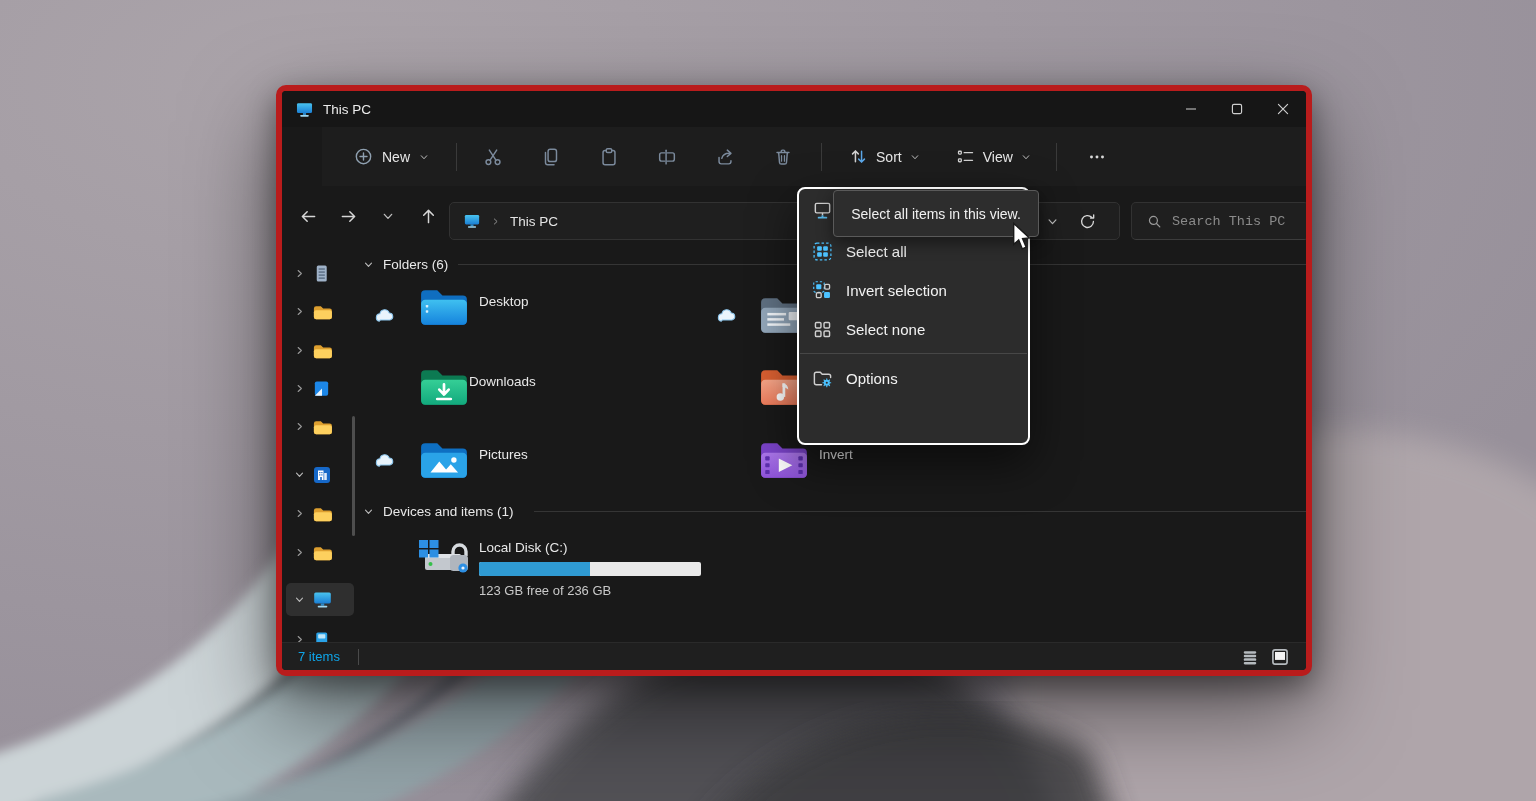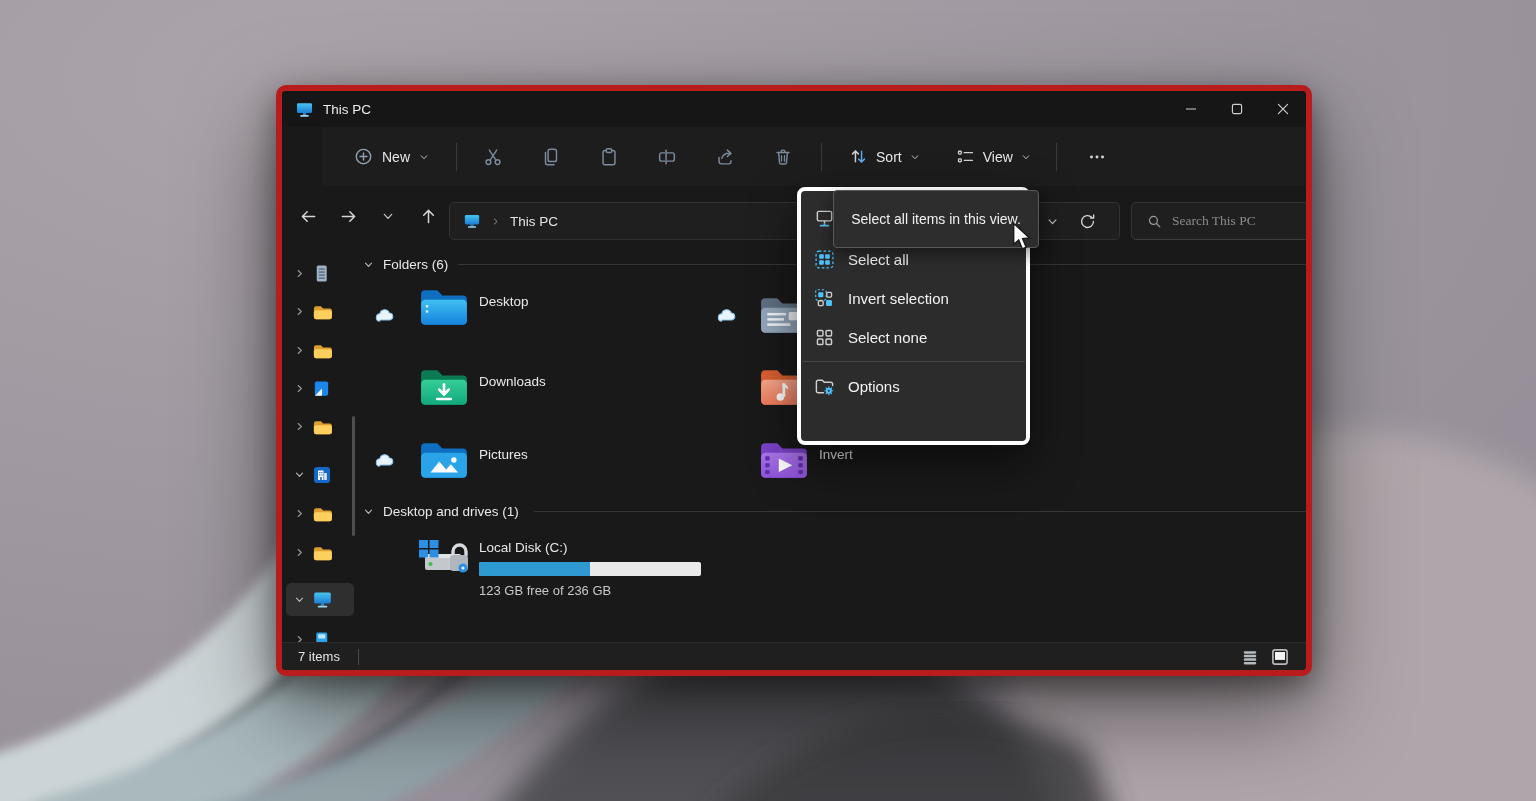--- a/index.html
+++ b/index.html
@@ -37,21 +37,21 @@
   .navbtn:first-child { margin-left:8px; }
   .addrbox { position:absolute; left:167px; top:16px; width:671px; height:38px;
              background:#1f1f1f; border:1px solid #323232; border-radius:5px;
              display:flex; align-items:center; padding-left:13px; gap:9px; }
   .addrbox .crumb { font-size:13.5px; color:#e4e4e4; }
   .addr-actions { position:absolute; right:22px; top:0; height:36px; display:flex; align-items:center; gap:18px; }
   .searchbox { position:absolute; left:849px; top:16px; width:178px; height:38px;
                background:#1f1f1f; border:1px solid #323232; border-bottom-color:#3c3c3c;
                border-radius:5px; display:flex; align-items:center; padding-left:14px; gap:9px; }
   .searchbox input { background:transparent; border:none; outline:none; width:130px;
-                     font-size:13.5px; color:#cfcfcf; font-family:Liberation Serif, serif; }
+                     font-size:13.5px; color:#cfcfcf; font-family:Liberation Mono, monospace; }
   .searchbox input::placeholder { color:#8b8b8b; }
 
   
   .content { position:absolute; left:0; top:155px; right:0; bottom:28px; }
   .sidebar { position:absolute; left:0; top:0; width:76px; height:100%; }
   .srow { position:absolute; left:4px; width:68px; height:33px; border-radius:5px;
           display:flex; align-items:center; }
   .srow .chev { width:26px; display:flex; justify-content:center; }
   .srow.sel { background:#2f2f2f; }
   .sscroll { position:absolute; left:70px; top:170px; width:3px; height:120px;
@@ -65,35 +65,35 @@
   .tile { position:absolute; display:flex; }
   .tlabel2 { font-size:13.5px; color:#e8e8e8; }
   .cloud { position:absolute; }
 
   .diskbar { position:absolute; width:222px; height:14px; background:#e9e9e9; border-radius:2px; overflow:hidden; }
   .diskfill { height:100%; background:#2f9ad2; }
   .disktext { position:absolute; font-size:13px; color:#c9c9c9; }
 
   .statusbar { position:absolute; left:0; bottom:0; right:0; height:28px; background:#1f1f1f;
                display:flex; align-items:center; border-top:1px solid #2a2a2a; }
-  .statusbar .cnt { font-size:13px; color:#e5e5e5; margin-left:16px; }
+  .statusbar .cnt { font-size:13px; color:#0ea5e9; margin-left:16px; }
   .statussep { width:1px; height:16px; background:#4a4a4a; position:absolute; left:76px; }
   .viewtoggles { position:absolute; right:14px; display:flex; gap:6px; }
   .vbtn { width:24px; height:22px; display:flex; align-items:center; justify-content:center; border-radius:4px; }
 
   
   .menu { position:absolute; left:797px; top:187px; width:233px; height:258px;
-          background:#2c2c2c; border:4px solid #ffffff; border-radius:8px;
-          box-shadow:0 18px 45px rgba(0,0,0,.55); z-index:20; padding-top:6px; }
+          background:#2c2c2c; border:2px solid #ffffff; border-radius:8px;
+          box-shadow:0 18px 45px rgba(0,0,0,.55); z-index:20; padding-top:0; }
   .mitem { display:flex; align-items:center; height:39px; padding-left:13px; gap:13px; }
   .mitem:first-child { height:43px; }
   .mitem .mlabel { font-size:15px; color:#f2f2f2; }
   .msep { height:1px; background:#474747; margin:4px 1px 5px 1px; }
 
-  .tooltip { position:absolute; left:833px; top:190px; width:206px; height:58px;
+  .tooltip { position:absolute; left:833px; top:190px; width:206px; height:47px;
              background:#2d2d2d; border:1px solid #5a5a5a; border-radius:4px;
              display:flex; align-items:center; justify-content:center;
              box-shadow:0 6px 16px rgba(0,0,0,.45); z-index:30; }
   .tooltip span { font-size:14px; color:#f0f0f0; }
 
   .cursor { position:absolute; left:1012px; top:222px; z-index:40; }
 </style>
 </head>
 <body>
 
@@ -662,21 +662,21 @@
           <svg width="50" height="42">
               <use href="#sym-f-documents"></use>
             </svg>
           <span class="tlabel2" style="margin-left:10px; margin-top:8px"></span>
         </div>
 
         <div class="tile" style="left:61px; top:120px">
           <svg width="50" height="42">
               <use href="#sym-f-downloads"></use>
             </svg>
-          <span class="tlabel2" style="margin-left:10px; margin-top:8px">Downloads</span>
+          <span class="tlabel2" style="margin-top:8px">Downloads</span>
         </div>
         <div class="tile" style="left:401px; top:120px">
           <svg width="50" height="42">
               <use href="#sym-f-music"></use>
             </svg>
           <span class="tlabel2" style="margin-left:10px; margin-top:8px"></span>
         </div>
 
         <svg class="cloud" style="left:16px; top:207px" width="21" height="15">
             <use href="#sym-cloud"></use>
@@ -691,21 +691,21 @@
           <svg width="50" height="42">
               <use href="#sym-f-videos"></use>
             </svg>
           <span class="tlabel2" style="margin-left:10px; margin-top:8px">Invert</span>
         </div>
 
         <div class="sechead" style="left:4px; top:258px">
           <svg width="13" height="13">
               <use href="#sym-chev-d"></use>
             </svg>
-          <span class="sectitle"><span>Desktop and drives</span>&nbsp;<span>(1)</span></span>
+          <span class="sectitle"><span>Devices and items</span>&nbsp;<span>(1)</span></span>
         </div>
         <div class="secline" style="left:176px; top:265px; width:777px"></div>
 
         <div class="tile" style="left:59px; top:288px">
           <svg width="54" height="48">
               <use href="#sym-drive"></use>
             </svg>
         </div>
         <span class="tlabel2" style="position:absolute; left:121px; top:294px">Local Disk (C:)</span>
         <div class="diskbar" style="left:121px; top:316px">

